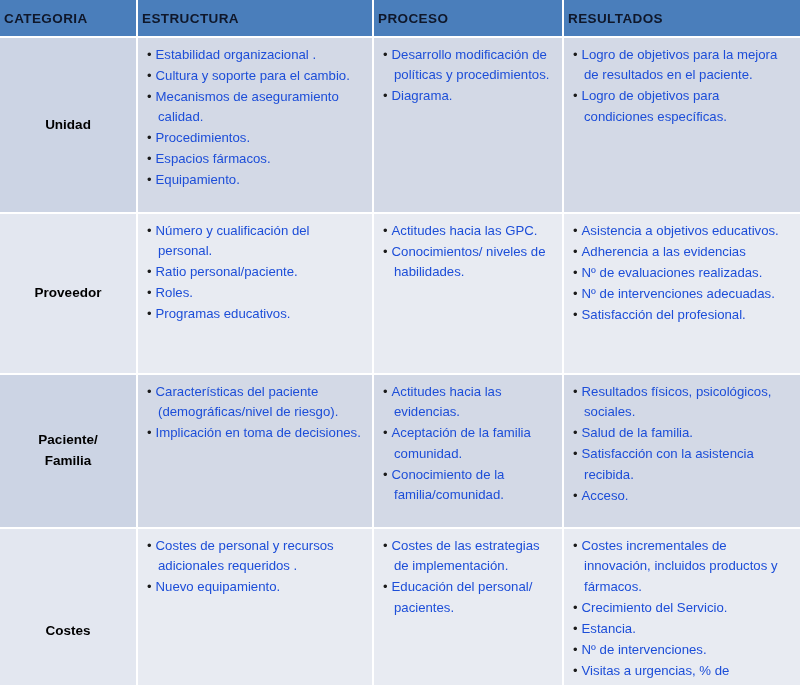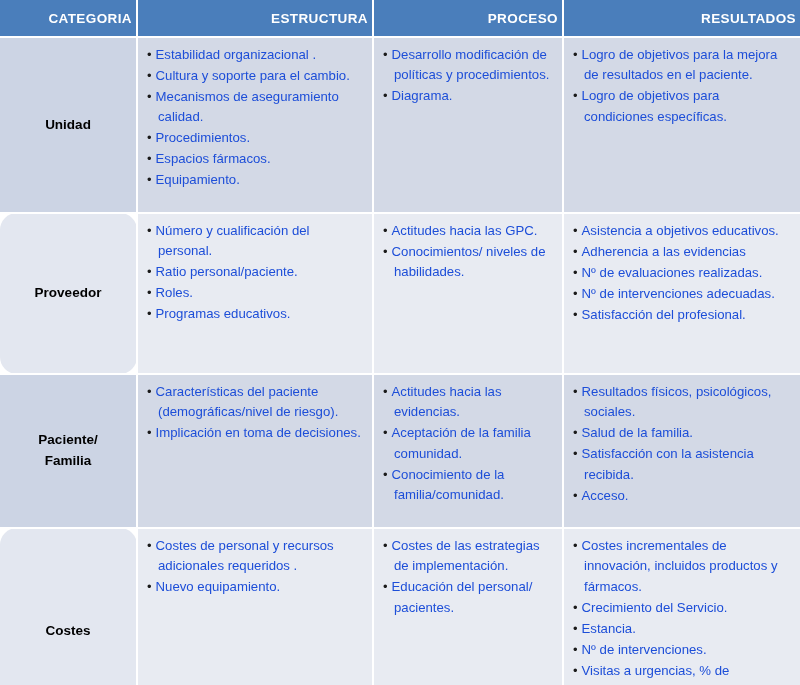--- a/index.html
+++ b/index.html
@@ -24,25 +24,25 @@
 
   
   col.c-categoria  { width: 137px; }
   col.c-estructura { width: 236px; }
   col.c-proceso    { width: 190px; }
   col.c-resultados { width: 237px; }
 
   
   thead th {
     background: #4a7ebb;
-    color: #ffffff;
+    color: #0f172a;
     font-size: 13.5px;
     font-weight: bold;
     letter-spacing: 0.4px;
-    text-align: right;
+    text-align: left;
     vertical-align: middle;
     height: 36px;
     padding: 0 4px;
     border-right: 2px solid #ffffff;
     border-bottom: 2px solid #ffffff;
   }
   thead th.last-col { border-right: none; }
 
   
   tbody td {
@@ -65,21 +65,21 @@
   
   td.cat {
     text-align: center;
     vertical-align: middle;
     font-weight: bold;
     font-size: 13.5px;
     color: #000000;
     padding: 6px;
   }
   tr.band-dark td.cat  { background: #ccd4e4; }
-  tr.band-light td.cat { background: #e3e7f0; border-radius: 17px; }
+  tr.band-light td.cat { background: #e3e7f0; }
 
   
   ul.bullets {
     list-style: none;
     margin: 0;
     padding: 0;
   }
   ul.bullets li {
     position: relative;
     padding-left: 11px;

